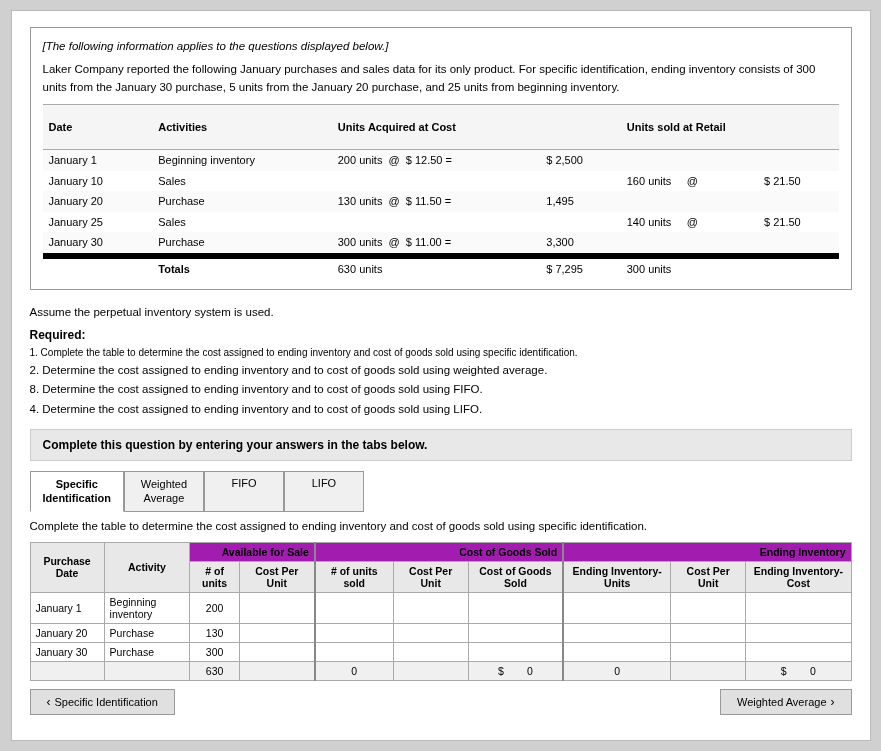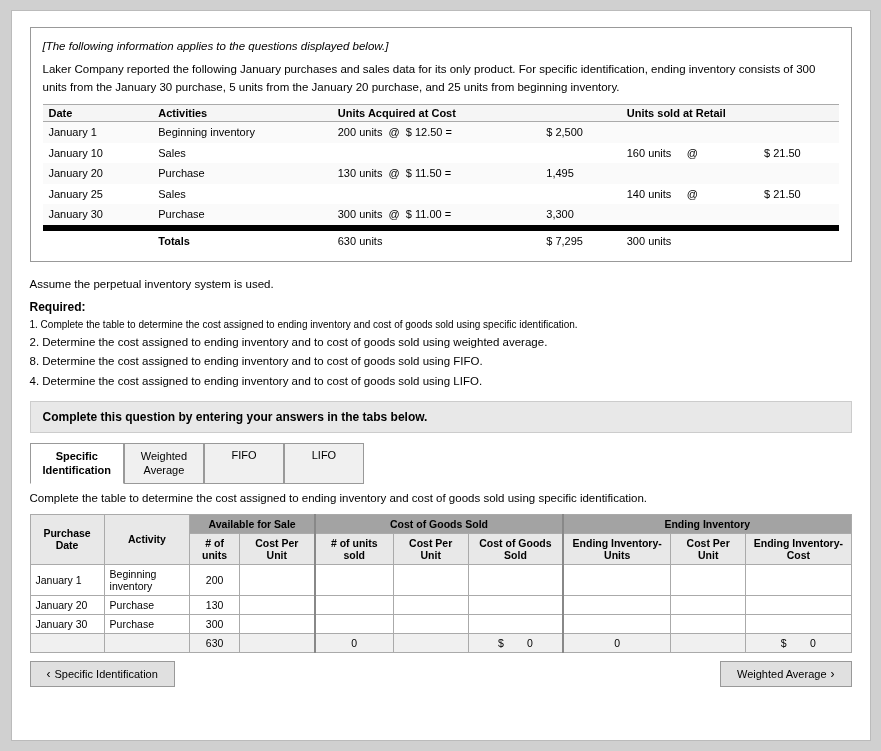--- a/index.html
+++ b/index.html
@@ -34,21 +34,21 @@
     .data-table {
       width: 100%;
       border-collapse: collapse;
       margin-top: 8px;
       font-size: 11px;
     }
     .data-table th {
       border-top: 1px solid #aaa;
       border-bottom: 1px solid #aaa;
       text-align: left;
-      padding: 0 6px;
+      padding: 14px 6px;
       font-weight: bold;
       background: #f5f5f5;
     }
     .data-table td {
       padding: 2px 6px;
       vertical-align: top;
     }
     .data-table tr:nth-child(odd) td {
       background: #fafafa;
     }
@@ -105,23 +105,23 @@
       text-align: center;
     }
     .main-table th {
       background: #e8e8e8;
       font-weight: bold;
     }
     .main-table td.left {
       text-align: left;
     }
     .main-table .group-header {
-      background: #a3a3a3;
-      font-weight: bold;
-      text-align: center;
+      background: #a21caf;
+      font-weight: bold;
+      text-align: right;
     }
     .main-table input[type="text"] {
       width: 60px;
       border: none;
       background: transparent;
       font-size: 10.5px;
       text-align: center;
     }
     .nav-buttons {
       display: flex;

